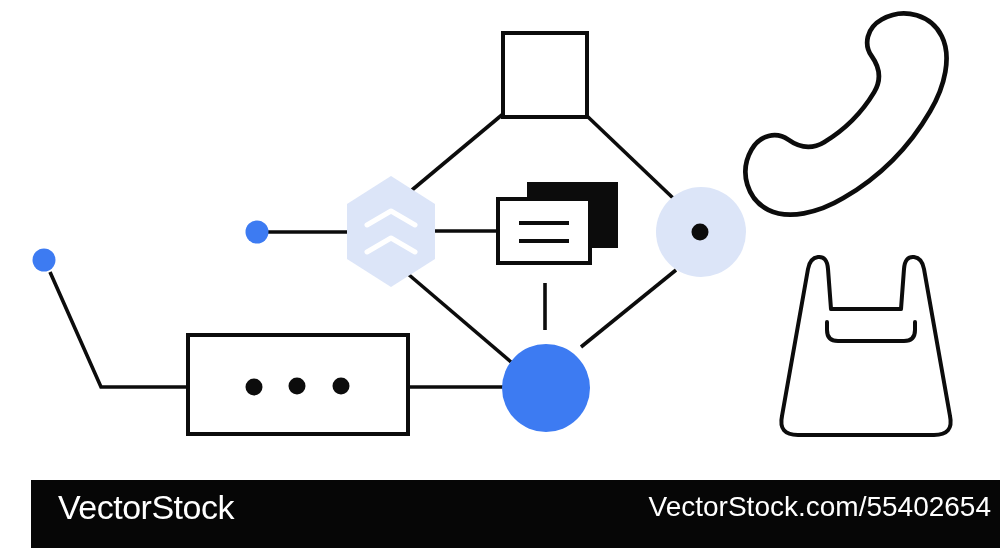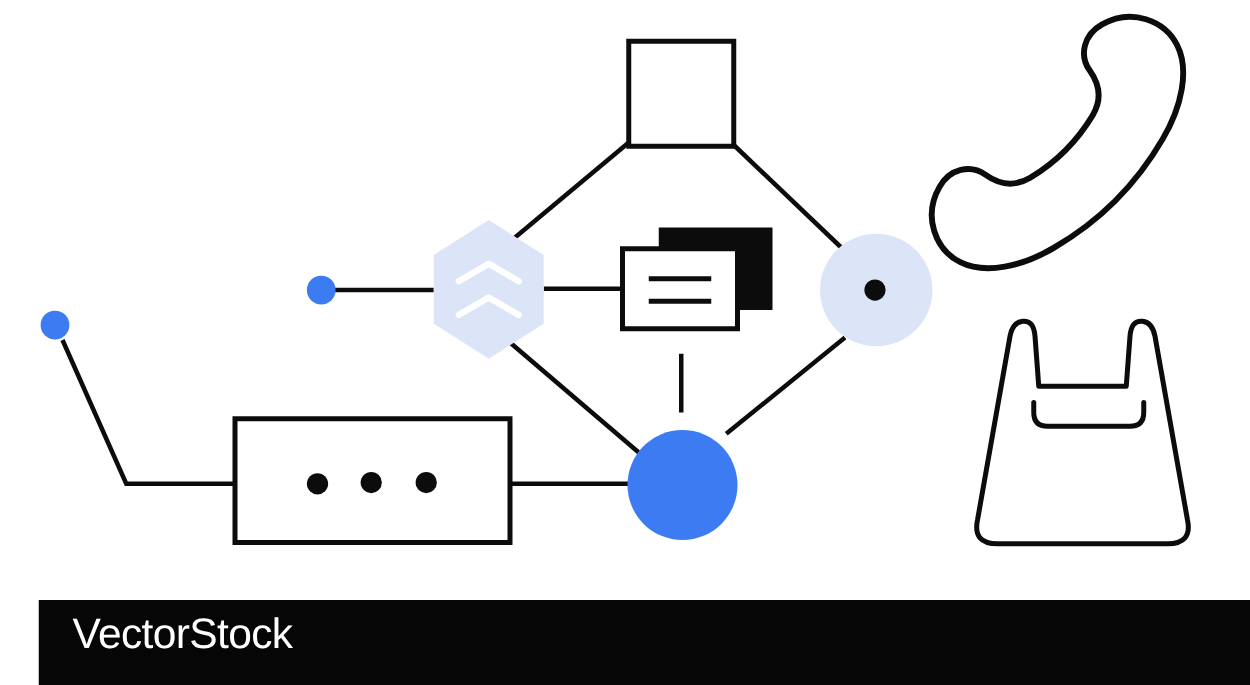--- a/index.html
+++ b/index.html
@@ -95,15 +95,16 @@
            L 924,269
            Q 922,258 914,257
            Q 905,256 904,269
            L 901,309 Z"></path>
       <path fill="none" stroke="#0C0C0C" stroke-width="4" stroke-linecap="round" d="M 827,322 L 827,330 Q 827,341 838,341 L 904,341 Q 915,341 915,330 L 915,322"></path>
     </g>
   </svg>
 
   <div class="watermark-bar">
     <span class="brand">VectorStock</span>
+    <span class="url">VectorStock.com/55402654</span>
   </div>
 
 </div>
 
 </body></html>

